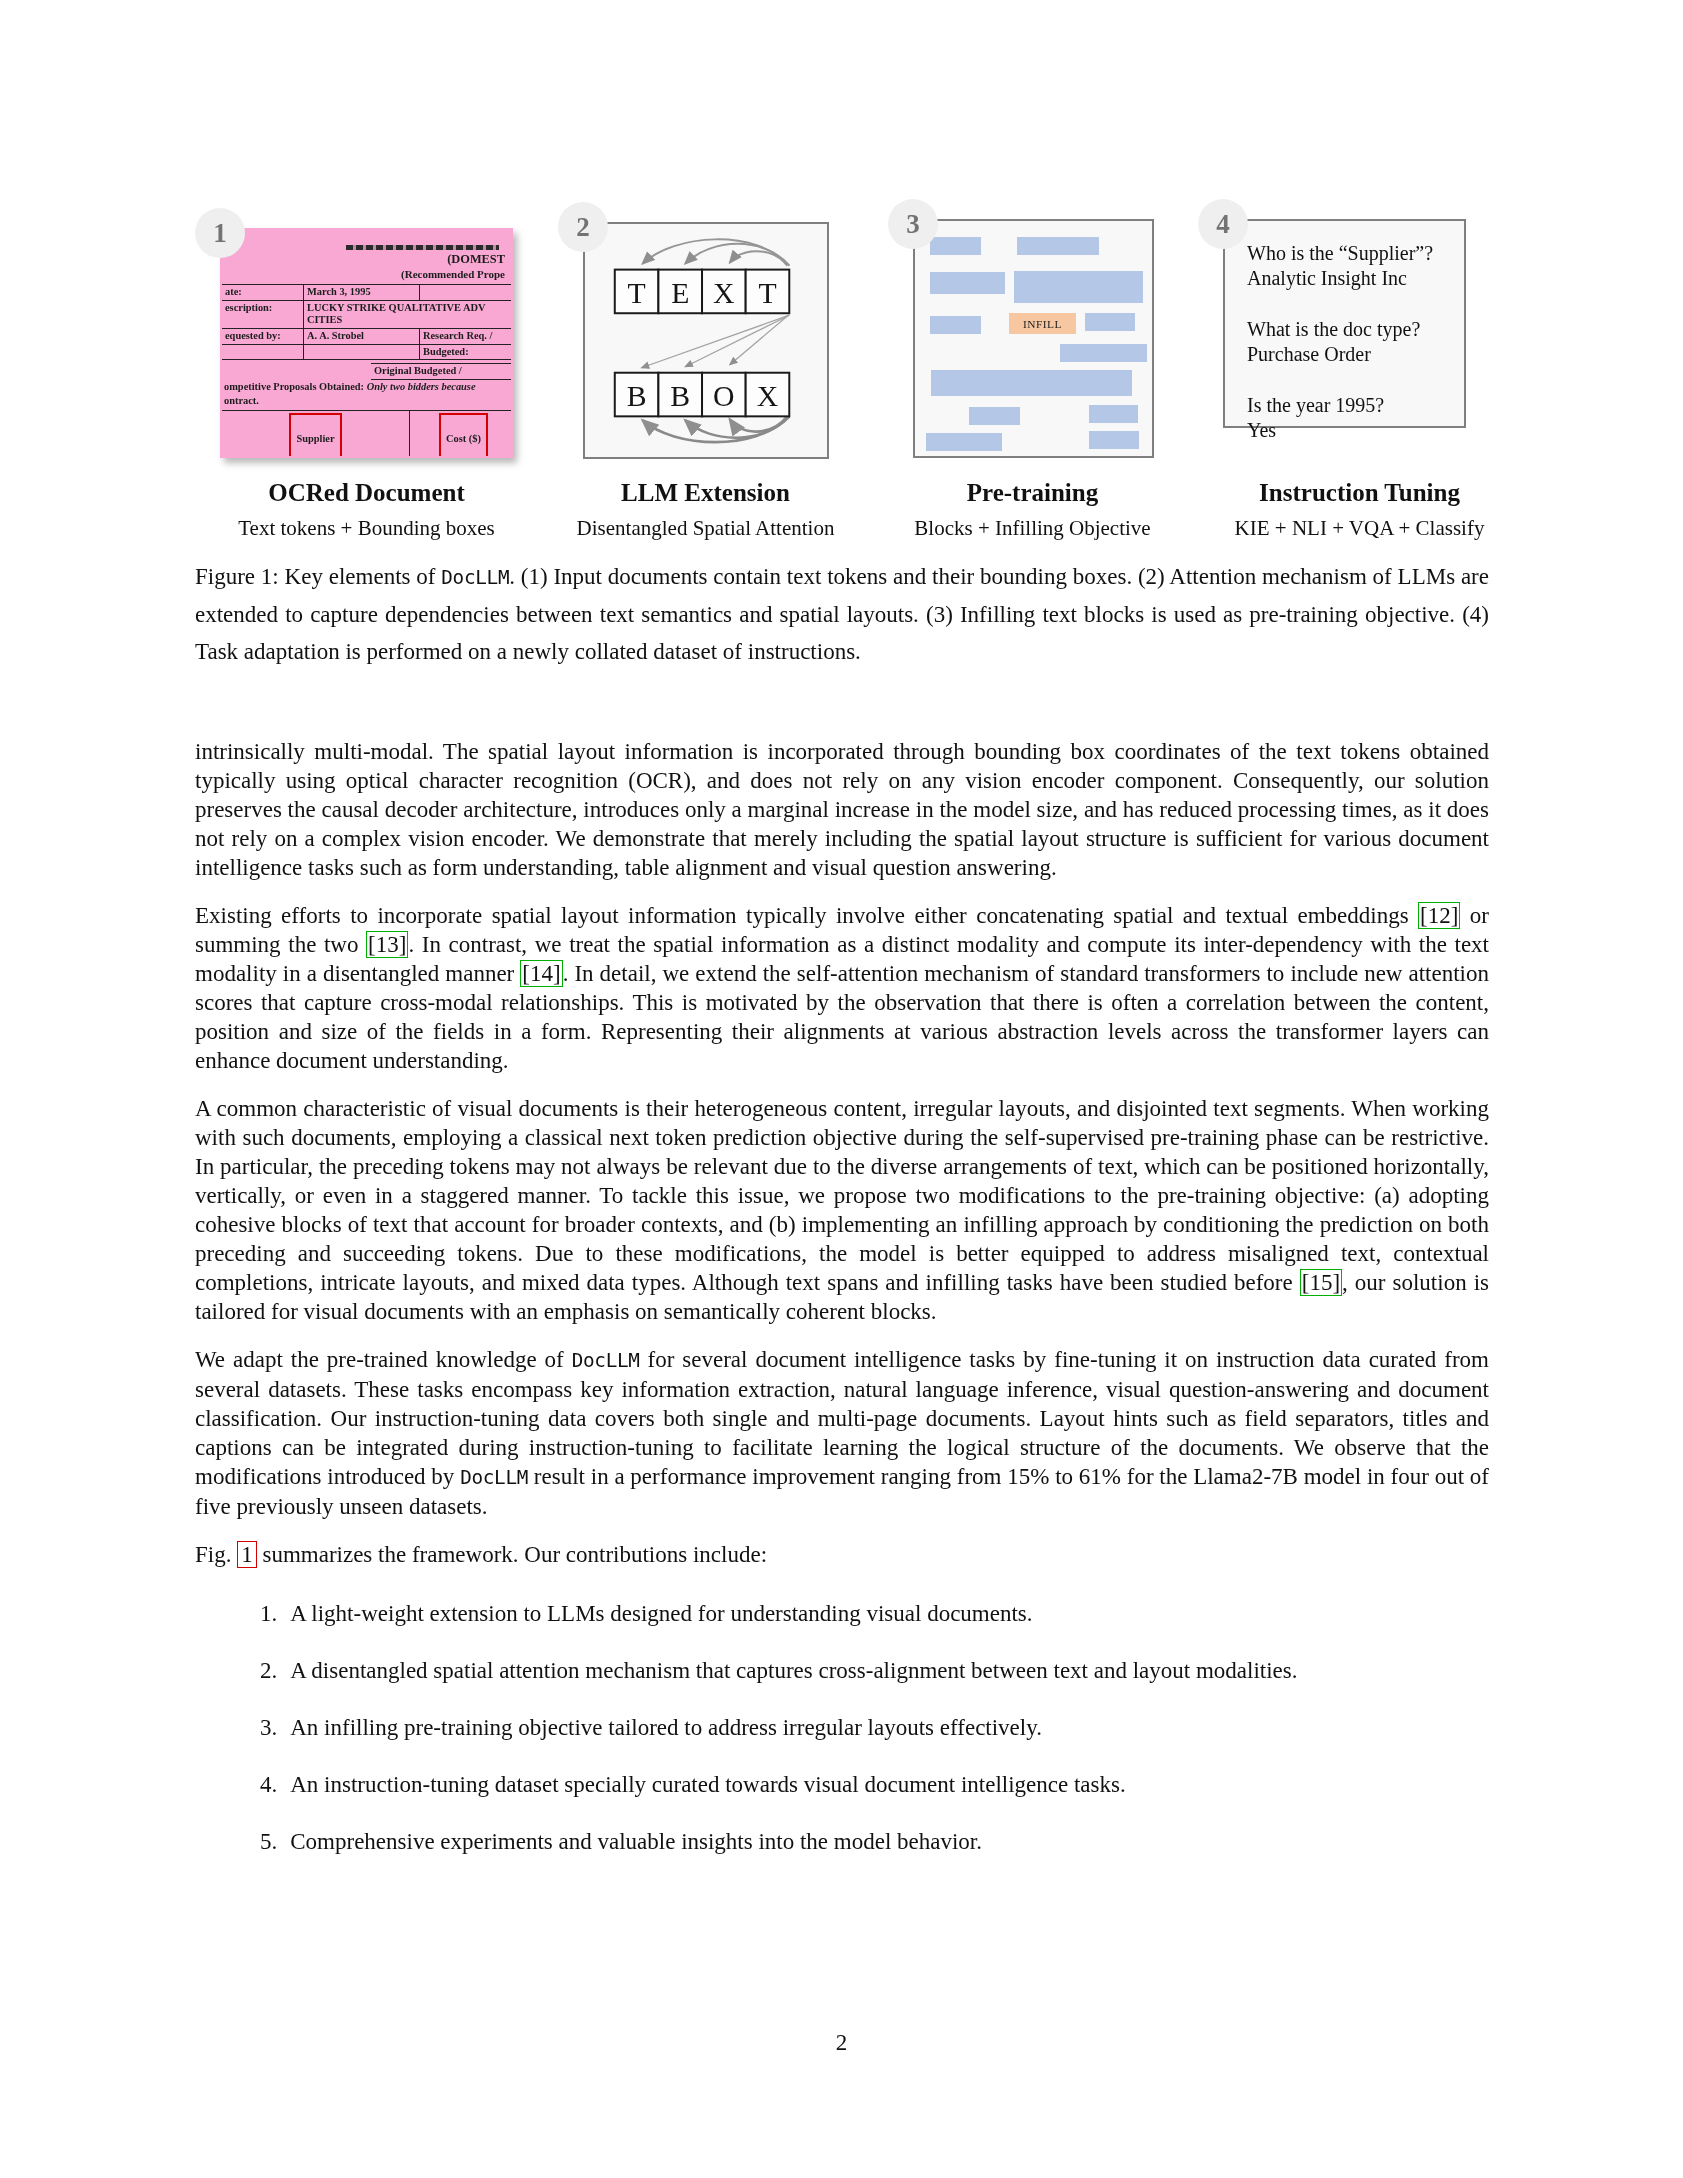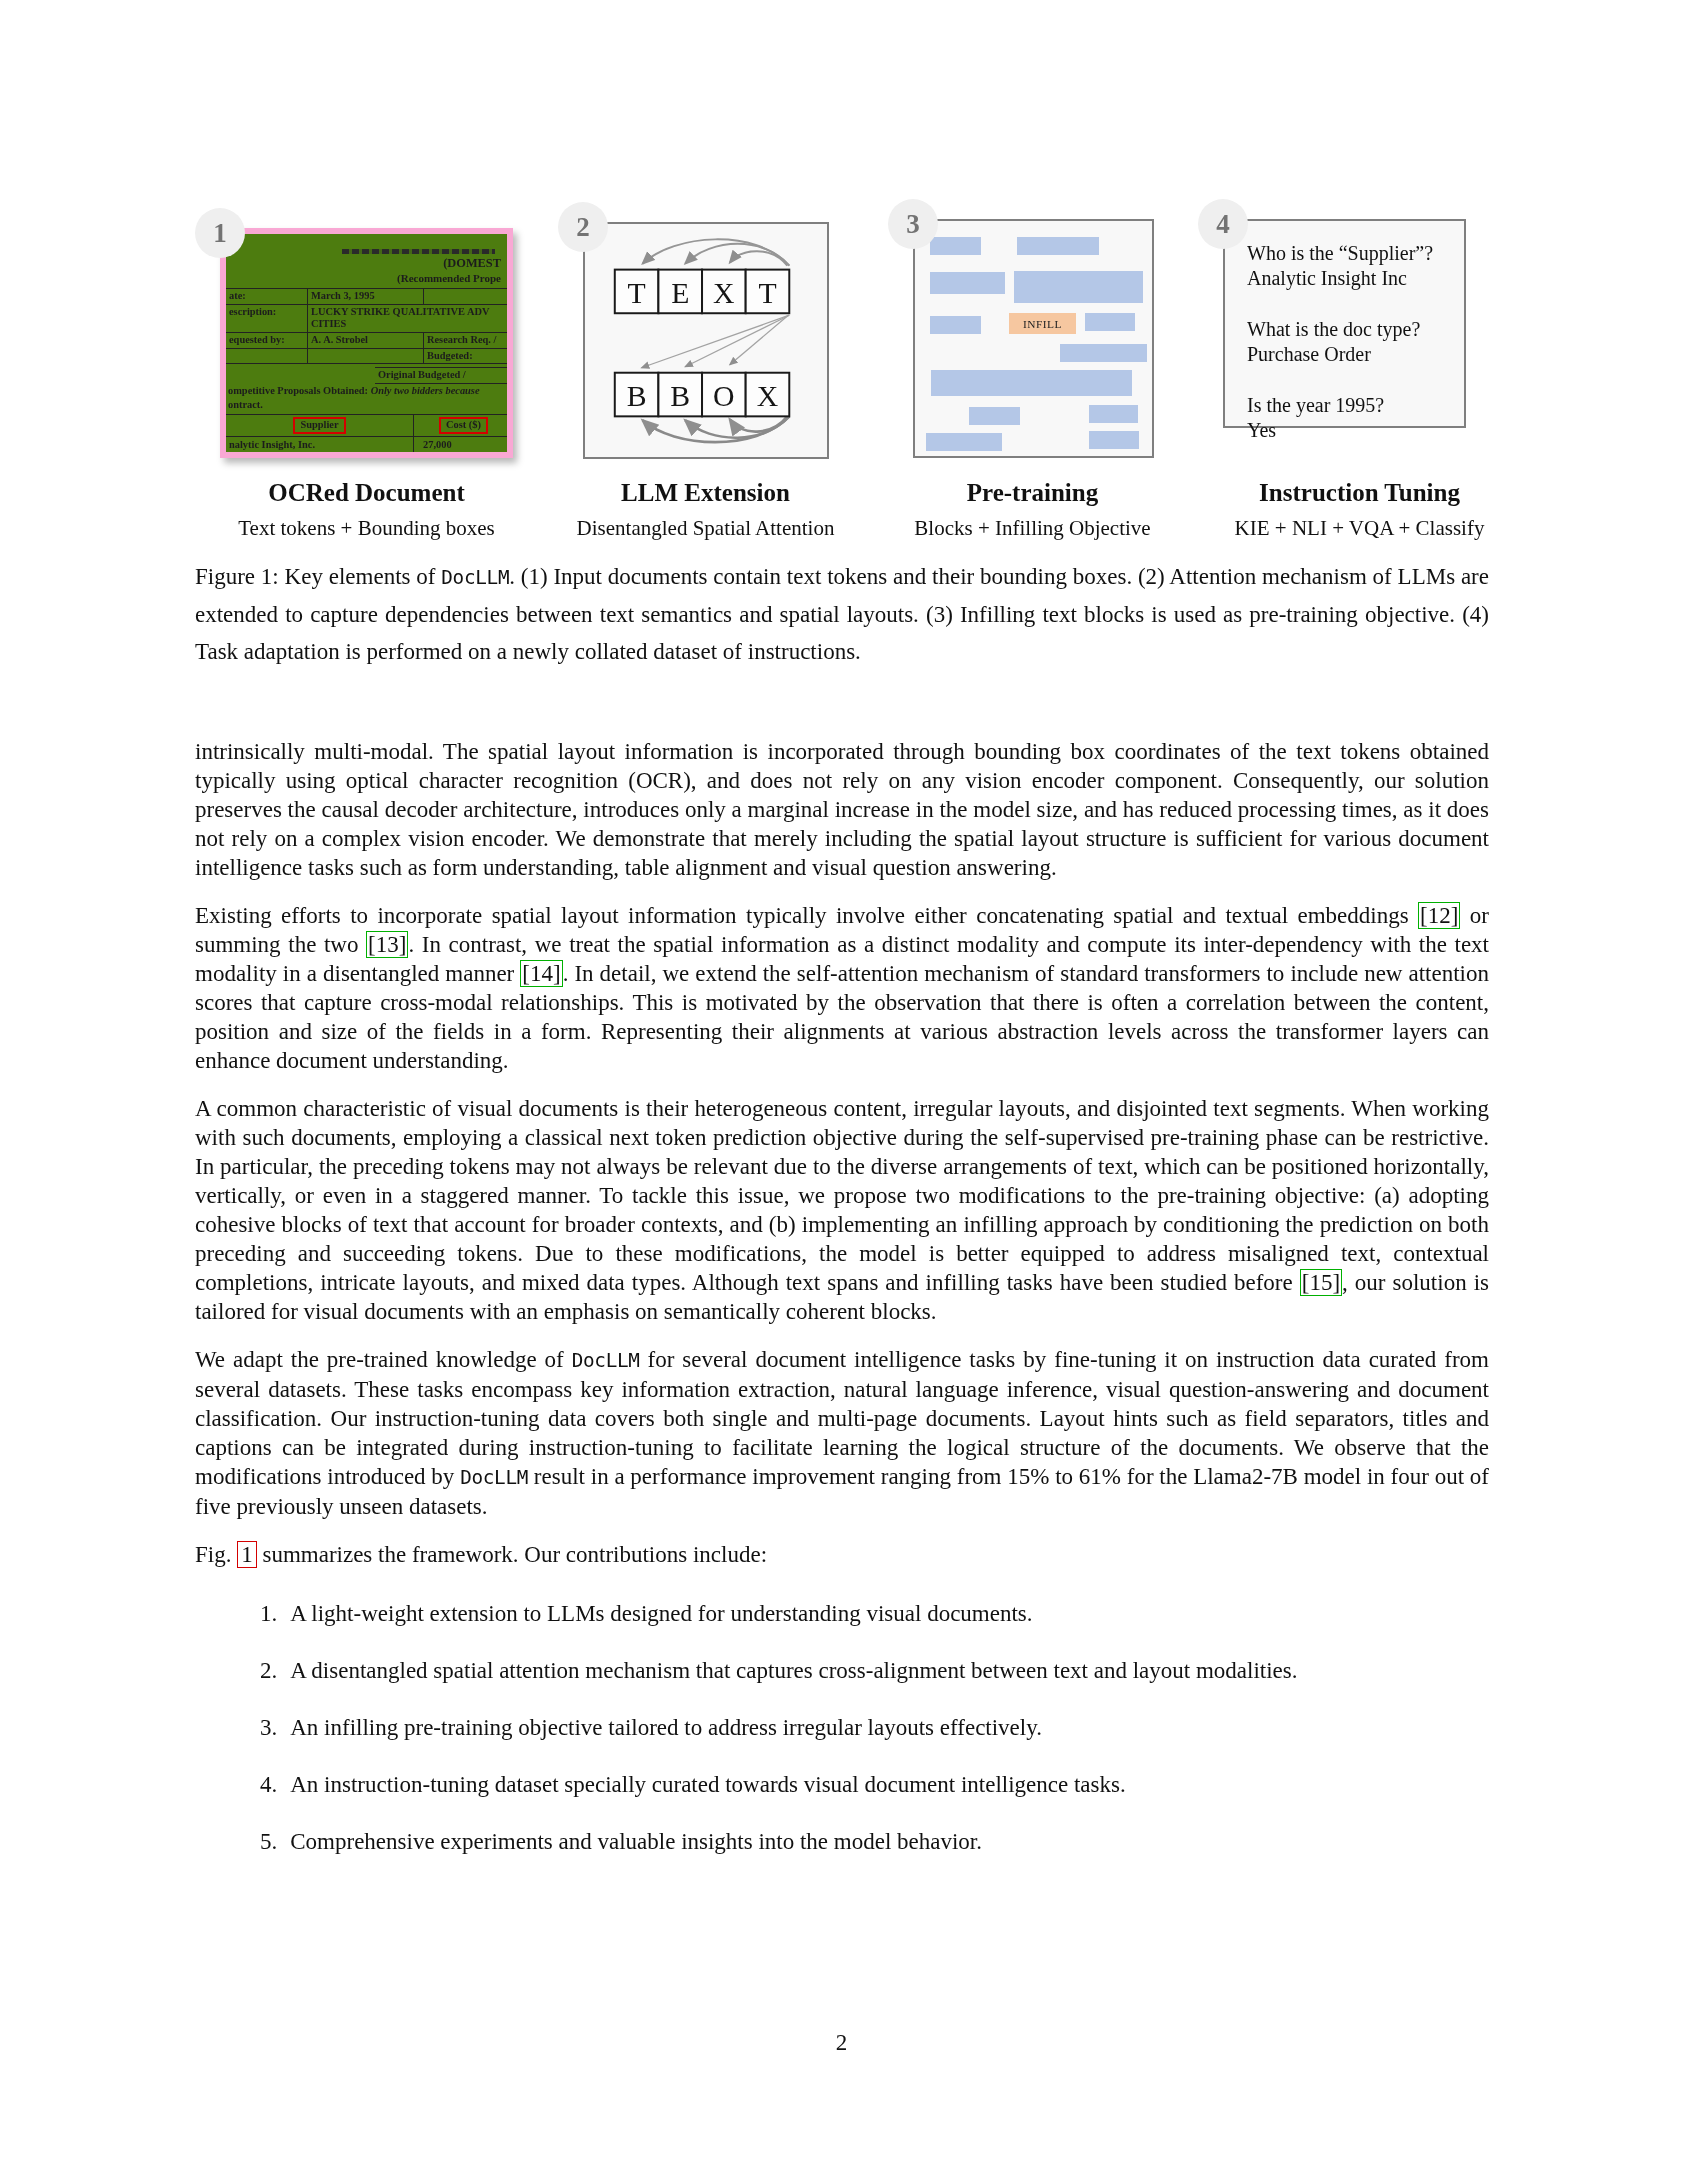--- a/index.html
+++ b/index.html
@@ -22,42 +22,42 @@
     position:absolute;width:50px;height:50px;border-radius:50%;
     background:#efefef;z-index:5;display:flex;align-items:center;justify-content:center;
     font-weight:bold;font-size:27px;color:#737373;
   }
   .fig-title{position:absolute;top:479px;width:495px;text-align:center;
     font-weight:bold;font-size:25px;white-space:nowrap;}
   .fig-sub{position:absolute;top:516px;width:495px;text-align:center;
     font-size:21px;white-space:nowrap;}
 
   
-  .doc-page{background:#4d7c0f;border:6px solid #f9a8d4;box-shadow:4px 5px 7px rgba(0,0,0,0.28);
+  .doc-page{background:#f9a8d4;border:2px solid #f9a8d4;box-shadow:4px 5px 7px rgba(0,0,0,0.28);
     font-size:10.4px;font-weight:bold;line-height:1.22;color:#1c1c1c;overflow:hidden;text-decoration:underline;}
   .smudge{position:absolute;top:15px;right:12px;width:153px;height:5px;
     background:repeating-linear-gradient(90deg,#2a2a2a 0 7px,rgba(42,42,42,.25) 7px 10px);}
   .doc-h1{position:absolute;top:22px;right:6px;font-size:12.4px;}
   .doc-h2{position:absolute;top:38px;right:6px;font-size:11px;}
   .doc-tbl{position:absolute;top:54px;left:0;width:293px;border-collapse:collapse;
     font-size:10.4px;font-weight:bold;}
   .doc-tbl td{border:1.5px solid #222;padding:1px 3px;vertical-align:top;}
   .doc-tbl td.c1{width:75px;border-left:none;}
   .doc-tbl td.c2{width:109px;}
   .doc-orig{position:absolute;top:133px;left:149px;right:0;border-top:1.5px solid #222;
     border-bottom:1.5px solid #222;padding:1px 3px;}
   .doc-note{position:absolute;top:151px;left:2px;right:20px;}
   .doc-note2{position:absolute;top:165px;left:2px;}
   .sup{position:absolute;top:180px;left:0;right:0;border-top:1.5px solid #222;}
   .sup-row{display:flex;border-bottom:1.5px solid #222;}
   .sup-cell{padding:2px 3px;box-sizing:border-box;}
   .sup-cell.a{width:188px;border-right:1.5px solid #222;}
   .sup-cell.b{flex:1;margin-left:6px;}
   .sup-head .sup-cell{text-align:center;}
-  .redbox{border:2px solid var(--annotation_red);padding:0 5px;display:inline-block;}
+  .redbox{border:2px solid var(--annotation_red);padding:18px 5px;display:inline-block;}
 
   
   .blk{position:absolute;background:var(--accent_blue_block);}
   .infill{position:absolute;background:var(--infill_orange);display:flex;
     align-items:center;justify-content:center;font-size:11.4px;color:#222;letter-spacing:0.5px;}
 
   
   .qa-panel{padding:20px 0 0 22px;font-size:20px;line-height:25px;}
   .qa-group{margin-bottom:26px;}
 

